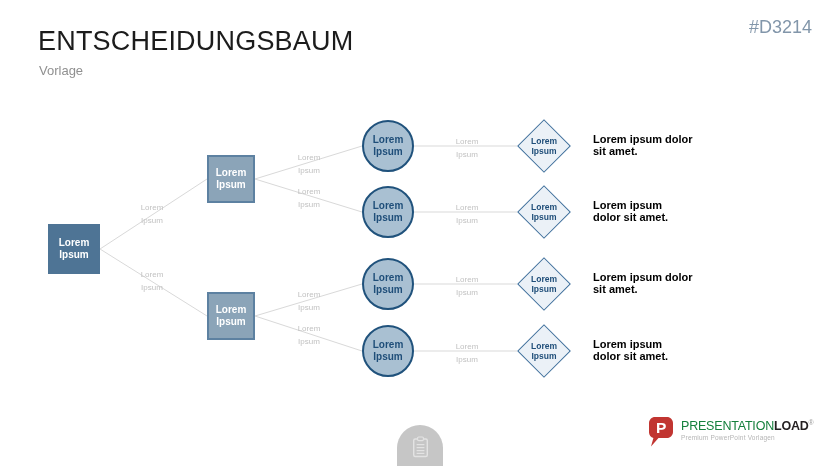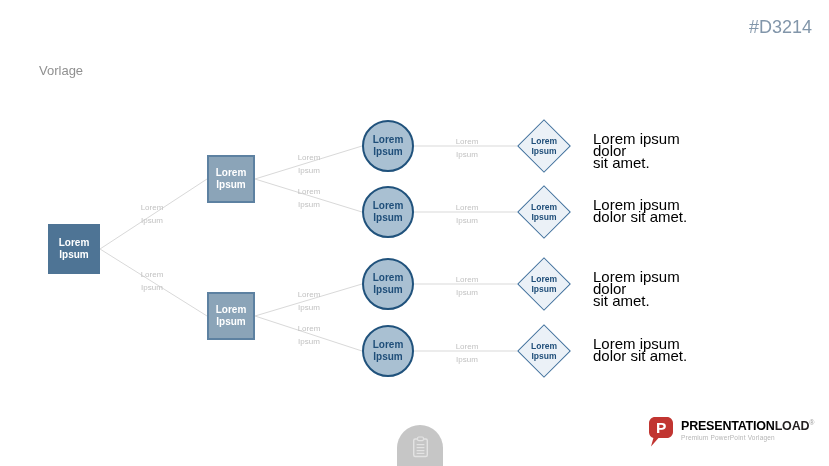--- a/index.html
+++ b/index.html
@@ -62,46 +62,47 @@
     font-size: 8.5px; line-height: 10px; font-weight: 700;
     color: var(--node-text, #1f4e79); text-align: center;
   }
   .edge-label {
     position: absolute; width: 48px; text-align: center;
     font-size: 8px; line-height: 13px; font-weight: 400;
     color: var(--edge-label, #c2c2c2);
   }
   .outcome-text {
     position: absolute; left: 593px; width: 108px;
-    font-size: 15px; line-height: 12px; font-weight: 400; color: #000000;
+    font-size: 11px; line-height: 12px; font-weight: 700; color: #000000;
   }
   
   .notes-tab {
     position: absolute; left: 397px; top: 425px; width: 46px; height: 41px;
     background: var(--tab-gray, #c6c6c6);
     border-radius: 23px 23px 0 0;
     display: flex; justify-content: center; align-items: flex-start;
     padding-top: 11px; cursor: pointer;
   }
   .brand-logo {
     position: absolute; left: 648px; top: 416px;
     display: flex; align-items: flex-start; gap: 7px;
   }
   .brand-text { padding-top: 3px; }
   .brand-name { font-size: 12.5px; letter-spacing: -0.2px; white-space: nowrap; }
-  .brand-name .reg-part { color: #000000; font-weight: 700; }
+  .brand-name .reg-part { color: #15803d; font-weight: 400; }
   .brand-name .bold-part { color: #231f20; font-weight: 700; }
   .brand-name .reg-mark { font-size: 7px; color: #9a9a9a; vertical-align: super; }
   .brand-tagline { font-size: 6.5px; color: #b5b5b5; letter-spacing: 0.2px; margin-top: 1px; }
 </style>
 </head>
 <body>
 
 <div class="slide">
 
+  <div class="page-title">ENTSCHEIDUNGSBAUM</div>
   <div class="page-subtitle">Vorlage</div>
   <div class="product-code">#D3214</div>
 
   <div class="tree">
 
     <svg class="connectors" width="829" height="466" viewBox="0 0 829 466">
       <line class="connector" x1="100" y1="249" x2="207" y2="179"></line>
       <line class="connector" x1="100" y1="249" x2="207" y2="316"></line>
       <line class="connector" x1="255" y1="179" x2="362" y2="146"></line>
       <line class="connector" x1="255" y1="179" x2="362" y2="212"></line>

